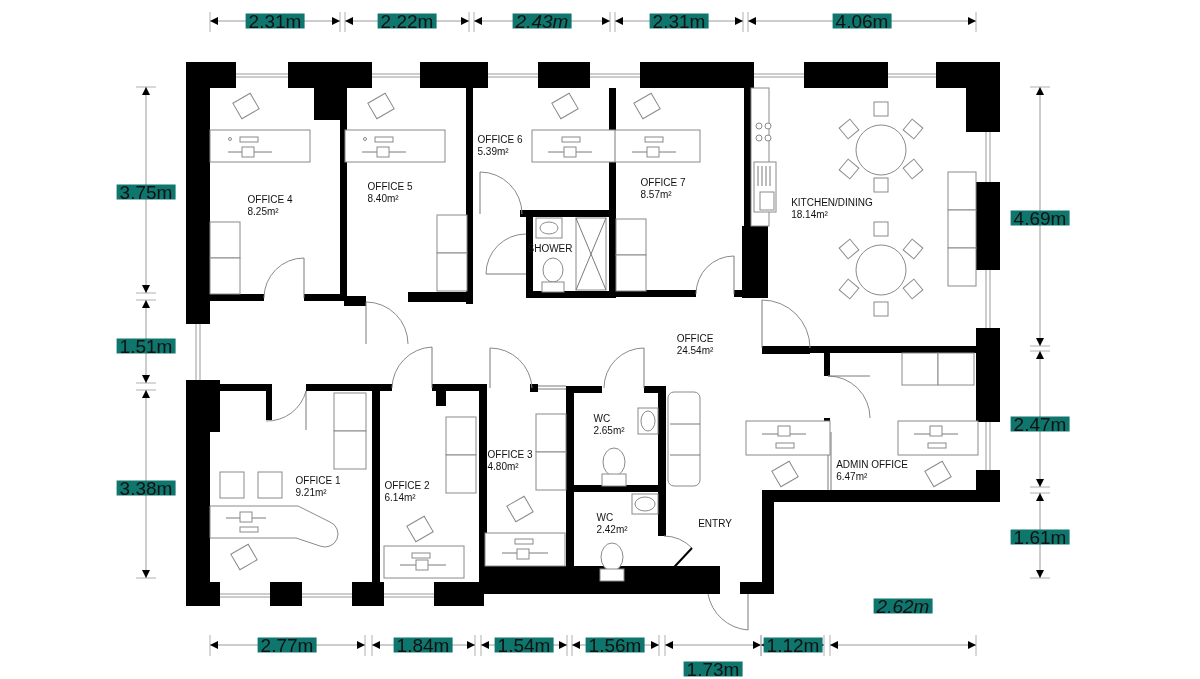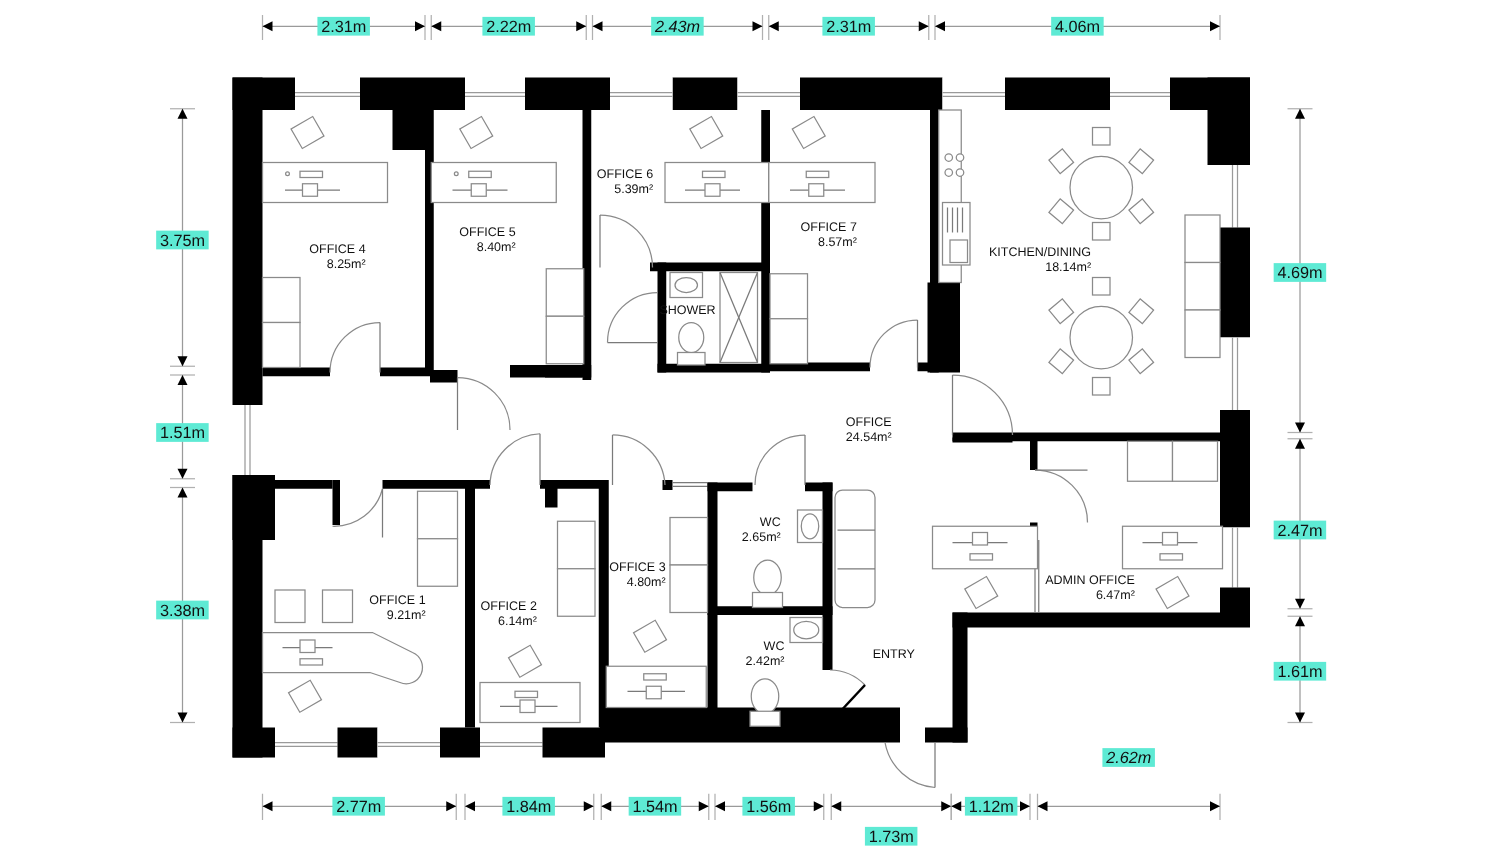--- a/index.html
+++ b/index.html
@@ -10,25 +10,25 @@
   .win-line { stroke: #9a9a9a; stroke-width: 1; fill: none; }
   .thin { stroke: #7a7a7a; stroke-width: 1; fill: none; }
   .furn { stroke: #8a8a8a; stroke-width: 1; fill: #ffffff; }
   .door-arc { stroke: #8a8a8a; stroke-width: 1; fill: none; }
   .door-leaf { stroke: #000; stroke-width: 2; fill: none; }
   .dim-line { stroke: #9a9a9a; stroke-width: 1; }
   .dim-tick { stroke: #b0b0b0; stroke-width: 1; }
   .arrow { fill: #000; }
   .html-label {
     position: absolute; font-family: "Liberation Sans", sans-serif; font-size: 10px; color: #111;
-    text-align: right; line-height: 12px; white-space: nowrap; transform: translateX(-50%);
+    text-align: left; line-height: 12px; white-space: nowrap; transform: translateX(-50%);
   }
   .dim-label {
-    position: absolute; font-family: "Liberation Sans", sans-serif; font-size: 13px; color: #111;
-    background: #5eead4; padding: 0 3px; line-height: 15px; white-space: nowrap; transform: translate(-50%, -50%);
+    position: absolute; font-family: "Liberation Sans", sans-serif; font-size: 19px; color: #111;
+    background: #0f766e; padding: 0 3px; line-height: 15px; white-space: nowrap; transform: translate(-50%, -50%);
   }
 </style>
 </head>
 <body>
 
 <svg id="plan" viewBox="0 0 1200 679" xmlns="http://www.w3.org/2000/svg">
 
   <g>
 
     <rect class="wall" x="186" y="62" width="50" height="26"></rect>

